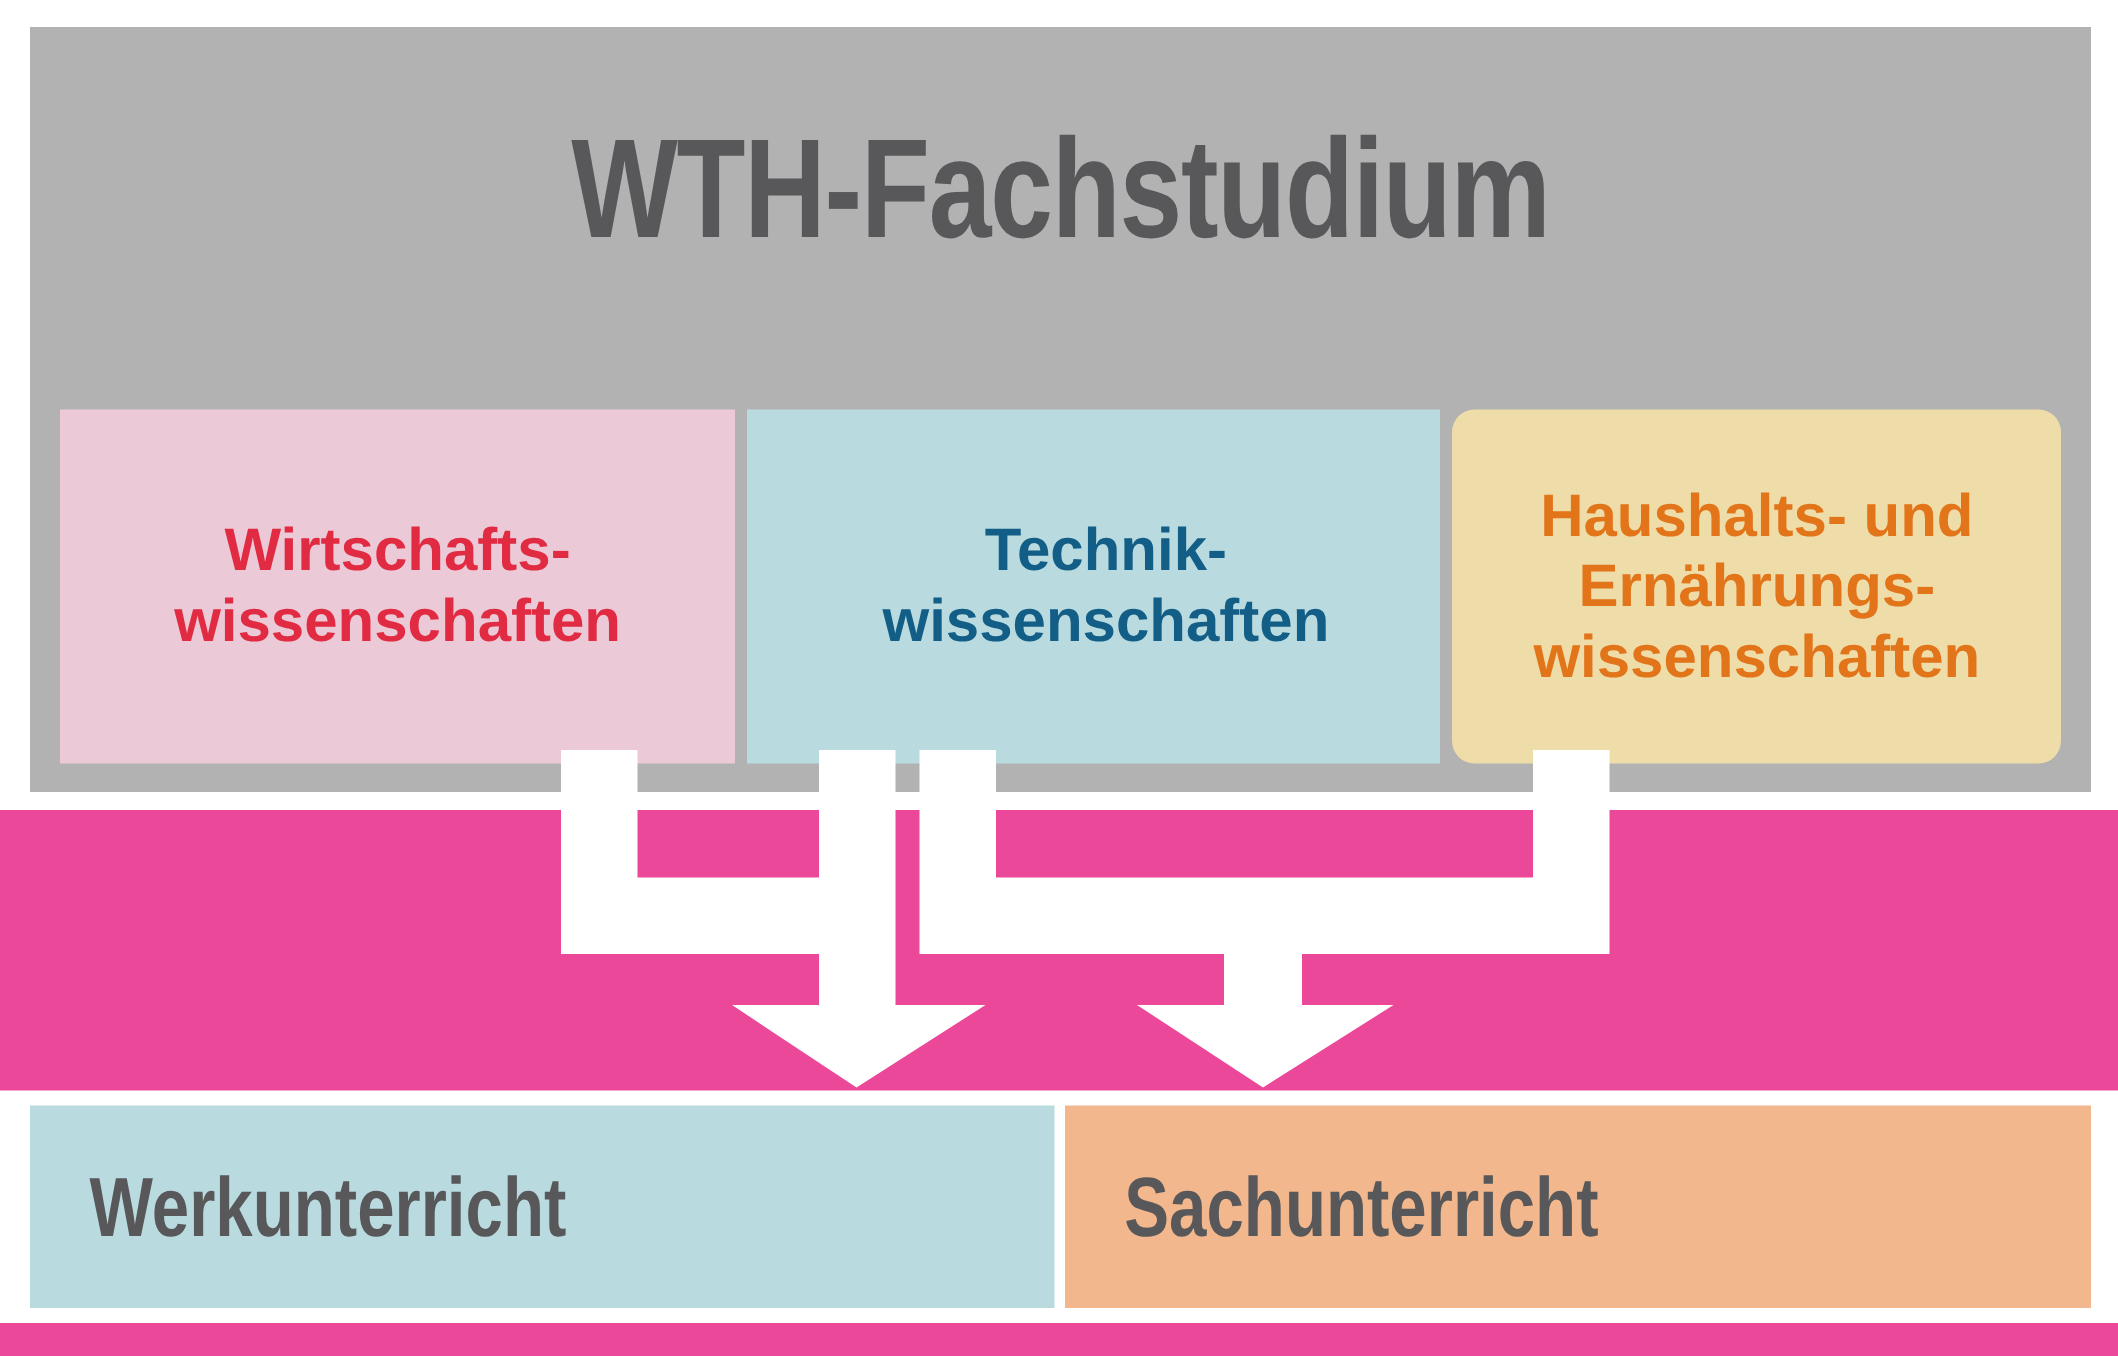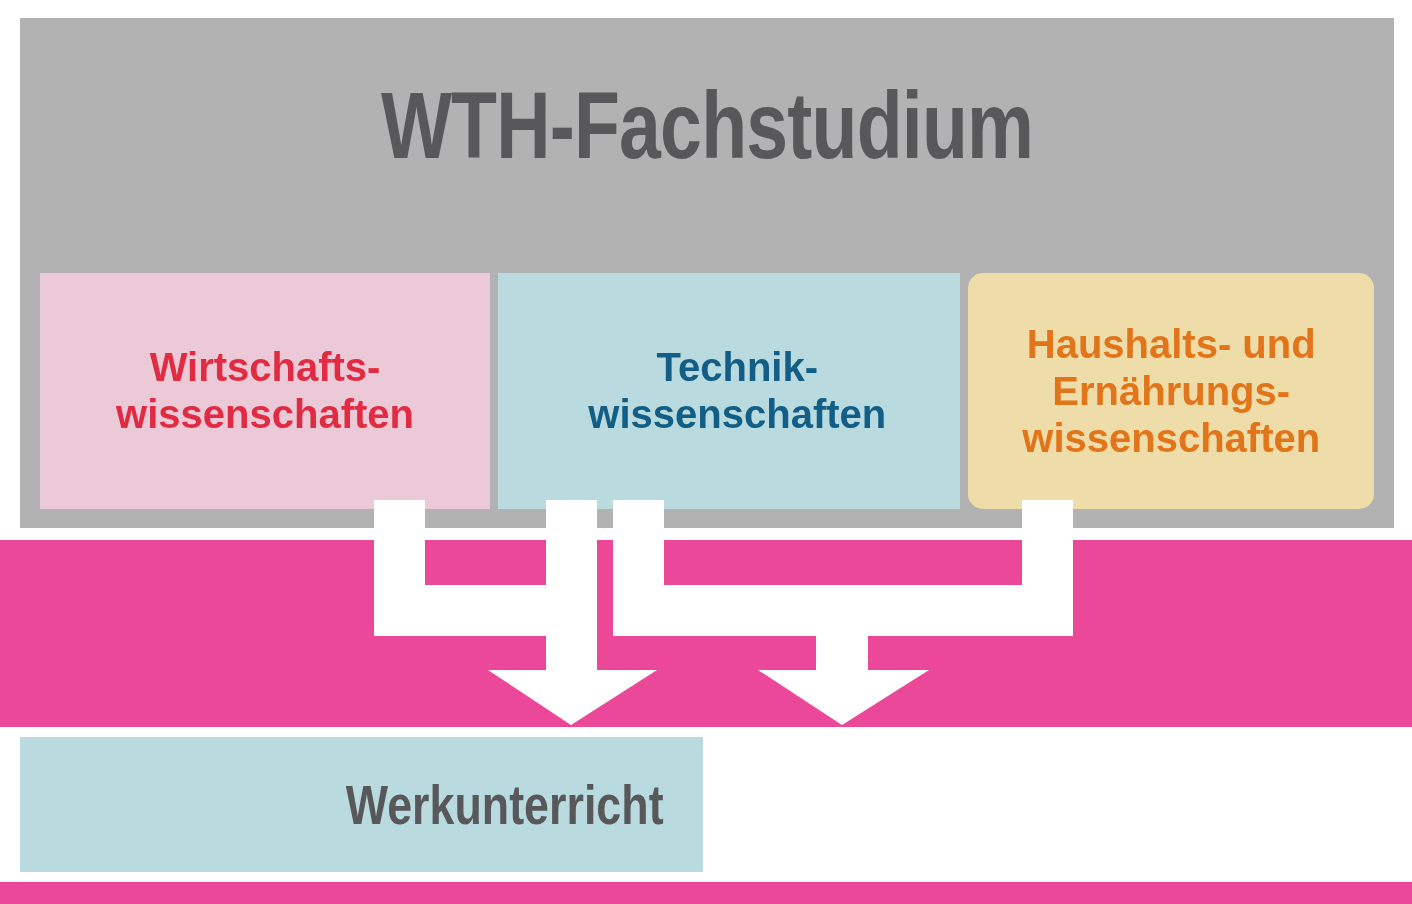--- a/index.html
+++ b/index.html
@@ -110,21 +110,21 @@
     top: 10px;
     width: 1374px;
     height: 135px;
     display: flex;
     gap: 7px;
   }
   .bottom-box {
     height: 135px;
     display: flex;
     align-items: center;
-    justify-content: flex-end;
+    justify-content: flex-start;
     color: #58585a;
     font-size: 56px;
     line-height: 60px;
     font-weight: bold;
     font-family: "Liberation Sans Narrow", "Liberation Sans", sans-serif;
     transform-origin: center center;
     box-sizing: border-box;
   }
   .bottom-box > span { display: block; transform: scaleX(0.80); }
   .bb-werk { width: 683px; background: #b9dbdf; }
@@ -194,16 +194,19 @@
                L 613,136
                Z"></path>
     </svg>
   </div>
 
   <div class="bottom-frame">
     <div class="bottom-row">
       <div class="bottom-box bb-werk">
         <span>Werkunterricht</span>
       </div>
+      <div class="bottom-box bb-sach">
+        <span>Sachunterricht</span>
+      </div>
     </div>
   </div>
 
 </div>
 
 </body></html>

